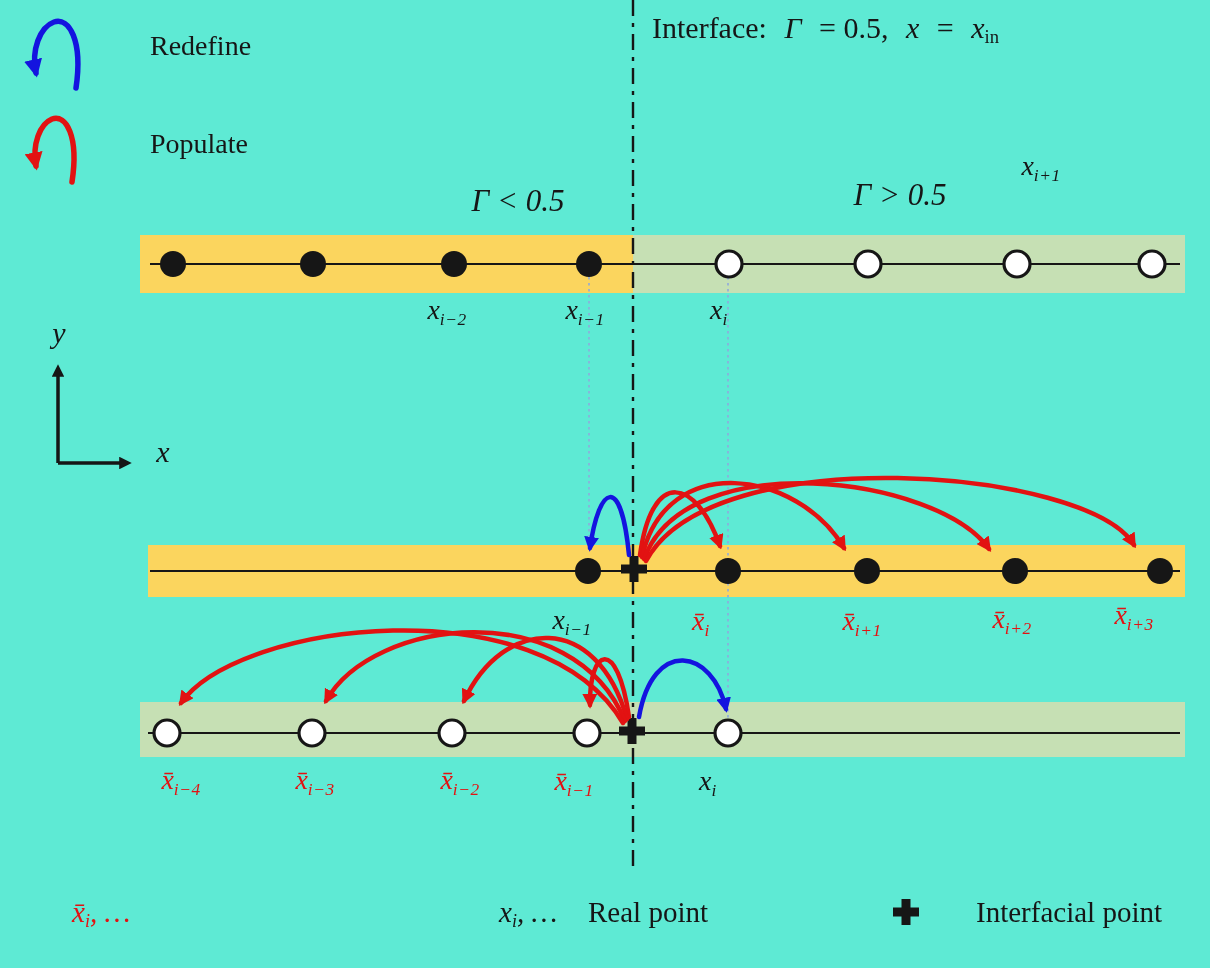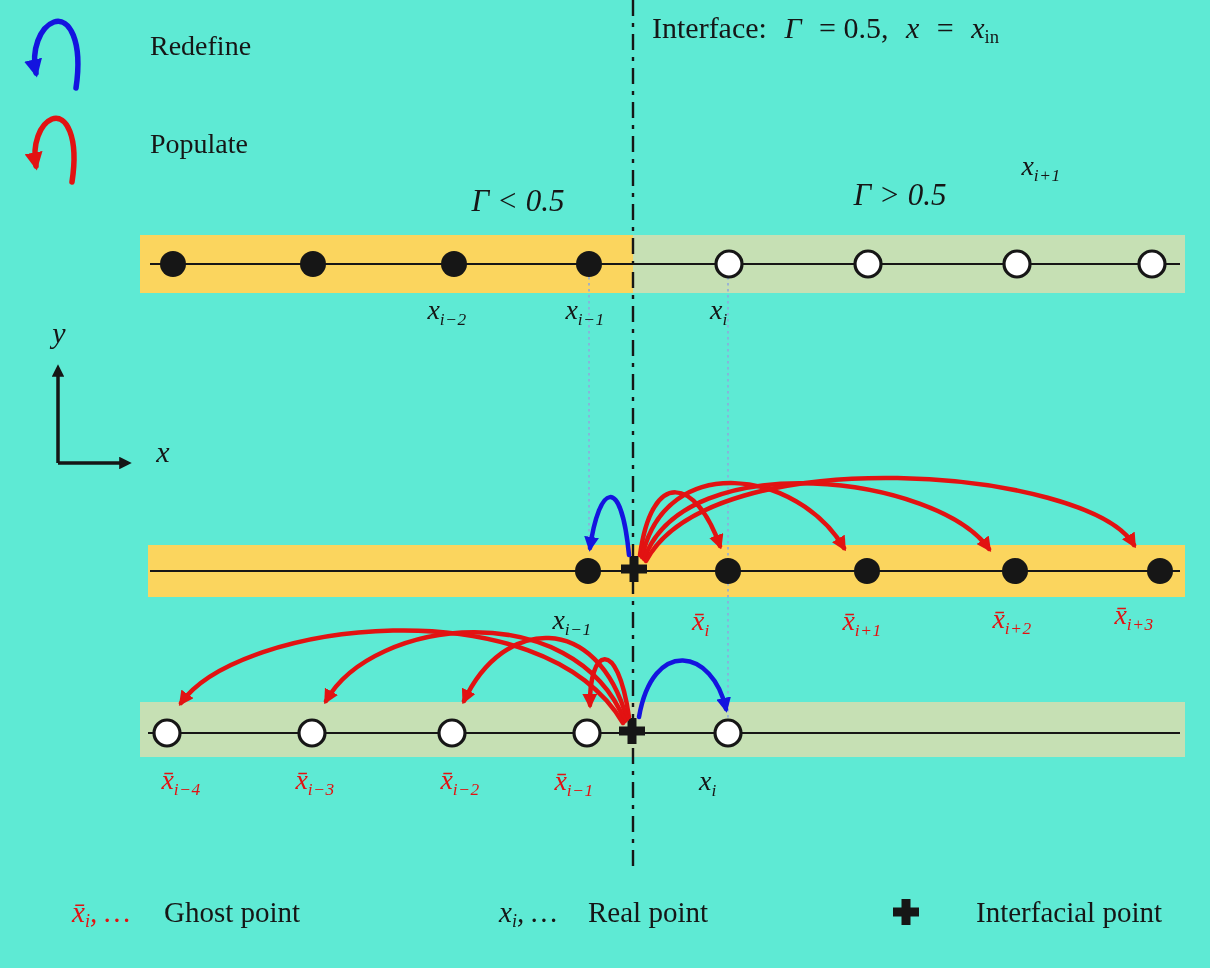--- a/index.html
+++ b/index.html
@@ -187,20 +187,19 @@
   <span class="lbl red" style="left:1012px;top:619px;"><span>x̄</span><span class="sub">i+2</span></span>
   <span class="lbl red" style="left:1134px;top:615px;"><span>x̄</span><span class="sub">i+3</span></span>
 
   <span class="lbl red" style="left:181px;top:780px;"><span>x̄</span><span class="sub">i−4</span></span>
   <span class="lbl red" style="left:315px;top:780px;"><span>x̄</span><span class="sub">i−3</span></span>
   <span class="lbl red" style="left:460px;top:780px;"><span>x̄</span><span class="sub">i−2</span></span>
   <span class="lbl red" style="left:574px;top:781px;"><span>x̄</span><span class="sub">i−1</span></span>
   <span class="lbl" style="left:708px;top:781px;"><span>x</span><span class="sub">i</span></span>
 
   <span class="botlegend-sym" style="left:72px;top:912px;color:var(--red);"><span>x̄</span><span class="sub">i</span><span>, …</span></span>
-  <span class="botlegend-text" style="left:164px;top:912px;">Ghost point</span>
 
   <span class="botlegend-sym" style="left:499px;top:912px;"><span>x</span><span class="sub">i</span><span>, …</span></span>
   <span class="botlegend-text" style="left:588px;top:912px;">Real point</span>
 
   <span class="botlegend-text" style="left:976px;top:912px;">Interfacial point</span>
 
 </div>
 
 </body></html>

